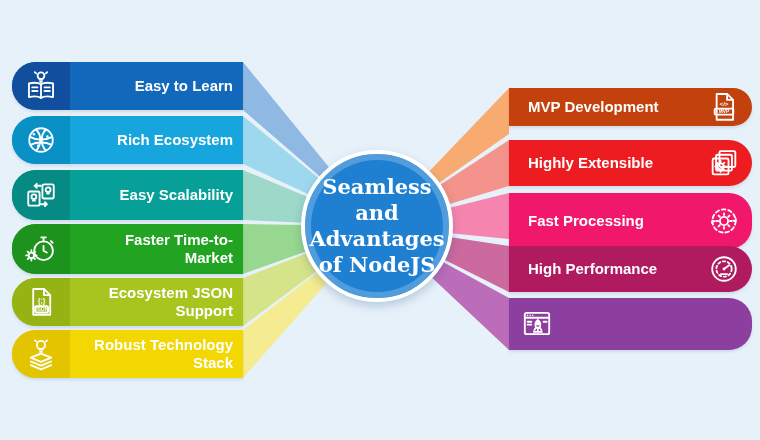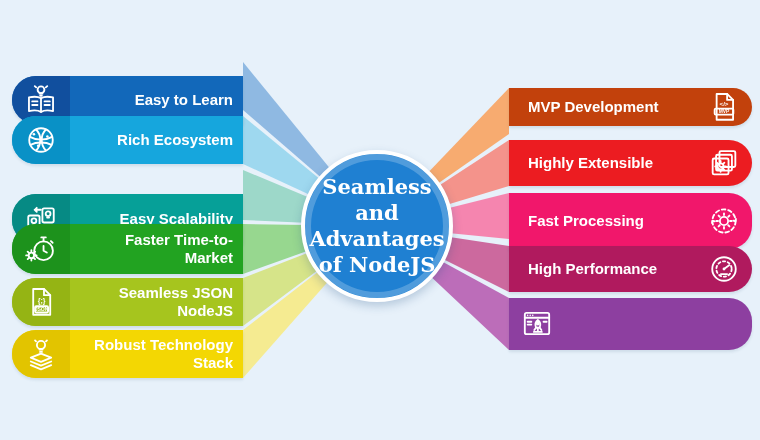--- a/index.html
+++ b/index.html
@@ -49,21 +49,21 @@
     <polygon points="243,224 243,274 377,226" style="fill: rgb(151, 215, 143);"></polygon>
     <polygon points="243,278 243,326 377,226" style="fill: rgb(214, 228, 137);"></polygon>
     <polygon points="243,330 243,378 377,226" style="fill: rgb(245, 235, 145);"></polygon>
     <polygon points="509,88 509,134 377,226" style="fill: rgb(247, 171, 112);"></polygon>
     <polygon points="509,140 509,186 377,226" style="fill: rgb(244, 147, 139);"></polygon>
     <polygon points="509,193 509,239 377,226" style="fill: rgb(245, 133, 175);"></polygon>
     <polygon points="509,246 509,292 377,226" style="fill: rgb(204, 105, 158);"></polygon>
     <polygon points="509,298 509,350 377,226" style="fill: rgb(188, 109, 185);"></polygon>
   </svg>
 
-  <div class="bar left" style="top: 76px; height: 48px; background-color: rgb(18, 104, 186);">
+  <div class="bar left" style="top: 62px; height: 48px; background-color: rgb(18, 104, 186);">
     <div class="iconseg" style="background-color: rgb(17, 79, 158);">
       <svg class="ic" viewBox="0 0 24 24">
         <circle cx="12" cy="4.8" r="2.4"></circle>
         <path d="M11 7.5h2M11.4 9h1.2"></path>
         <path d="M7.6 2.2l1 .9M16.4 2.2l-1 .9"></path>
         <path d="M12 10.8c-2.2-1.3-5.3-1.3-8.5-.6v9.6c3.2-.7 6.3-.7 8.5.6 2.2-1.3 5.3-1.3 8.5-.6v-9.6c-3.2-.7-6.3-.7-8.5.6z"></path>
         <path d="M12 10.8v9.6"></path>
         <path d="M5.8 13h3.7M5.8 15.5h3.7M14.5 13h3.7M14.5 15.5h3.7"></path>
       </svg>
     </div>
@@ -77,21 +77,21 @@
         <path d="M4.2 9.8c4.5 2.6 11.1 2.6 15.6 0M4.6 15.4c4.2-2.2 10.6-2.2 14.8 0"></path>
         <path d="M8.5 4.6c4 3.8 4 11 0 14.8M15.5 4.6c-4 3.8-4 11 0 14.8"></path>
         <circle class="dot" cx="7" cy="8" r=".9"></circle>
           <circle class="dot" cx="16.5" cy="9.5" r=".9"></circle>
           <circle class="dot" cx="10" cy="16" r=".9"></circle>
       </svg>
     </div>
     <div class="lbl">Rich Ecosystem</div>
   </div>
 
-  <div class="bar left" style="top: 170px; height: 50px; background-color: rgb(6, 160, 152); margin-top: 24px;">
+  <div class="bar left" style="top: 170px; height: 50px; background-color: rgb(6, 160, 152);">
     <div class="iconseg" style="background-color: rgb(6, 138, 132);">
       <svg class="ic" viewBox="0 0 24 24">
         <rect x="3" y="9.5" width="8" height="10" rx="1.2"></rect>
         <circle cx="7" cy="13.3" r="1.7"></circle>
           <path d="M6.3 16h1.4"></path>
         <rect x="13" y="4.5" width="8" height="10" rx="1.2"></rect>
         <circle cx="17" cy="8.3" r="1.7"></circle>
           <path d="M16.3 11h1.4"></path>
         <path d="M11.9 5.5H7.5M9 4.1L7.6 5.5 9 6.9"></path>
         <path d="M11.8 18.5h4.4M14.8 17.1l1.4 1.4-1.4 1.4"></path>
@@ -117,21 +117,21 @@
   <div class="bar left" style="top: 278px; height: 48px; background-color: rgb(166, 197, 30);">
     <div class="iconseg" style="background-color: rgb(149, 180, 20);">
       <svg class="ic" viewBox="0 0 24 24">
         <path d="M6.5 2.8h7.6l4.4 4.4V21H6.5z"></path>
         <path d="M14.1 2.8v4.4h4.4"></path>
         <text x="12.4" y="12.6" font-size="5" text-anchor="middle">{;}</text>
         <rect x="7.8" y="15" width="9.2" height="4.4" rx=".8"></rect>
         <text x="12.4" y="18.4" font-size="3.6" text-anchor="middle">JSON</text>
       </svg>
     </div>
-    <div class="lbl">Seamless JSON NodeJS</div>
+    <div class="lbl">Ecosystem JSON Support</div>
   </div>
 
   <div class="bar left" style="top: 330px; height: 48px; background-color: rgb(243, 215, 3);">
     <div class="iconseg" style="background-color: rgb(226, 196, 0);">
       <svg class="ic" viewBox="0 0 24 24">
         <circle cx="12" cy="5.6" r="2.9"></circle>
         <path d="M10.9 8.9h2.2M11.3 10.5h1.4"></path>
         <path d="M7.8 2.4l.7.7M16.2 2.4l-.7.7"></path>
         <path d="M4.8 14.6l7.2-2.9 7.2 2.9-7.2 2.9z"></path>
         <path d="M4.8 17.3l7.2 2.9 7.2-2.9"></path>

